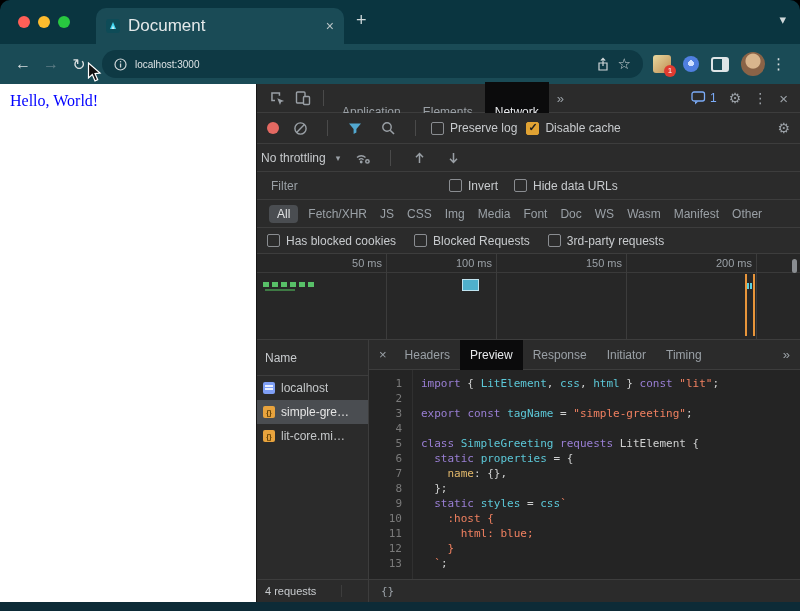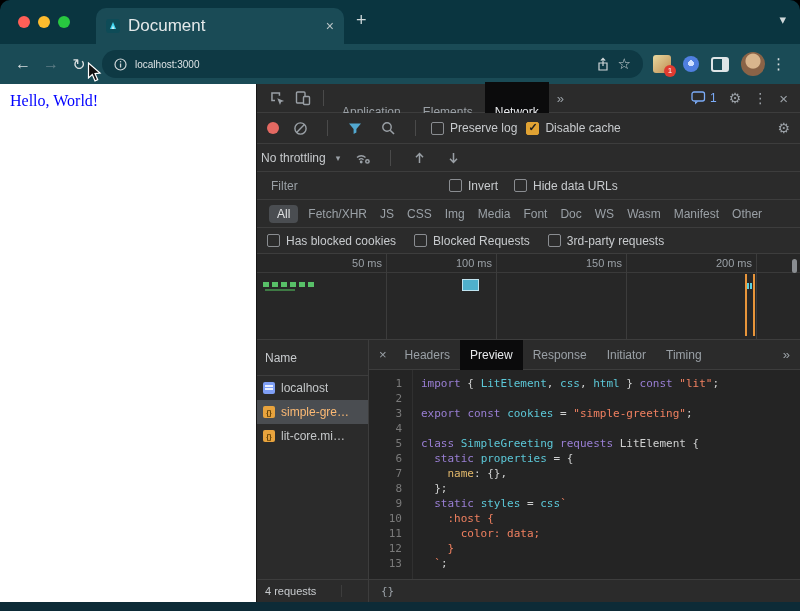--- a/index.html
+++ b/index.html
@@ -86,21 +86,21 @@
   .wf-green2{position:absolute;left:8px;top:35px;width:30px;height:2px;background:#3e7a44}
   .wf-teal{position:absolute;left:205px;top:25px;width:17px;height:12px;background:#4fb0cc;border:1px solid #bfe3ef}
   .wf-orange{position:absolute;top:20px;width:2px;height:62px;background:#e8953a}
   .wf-tick{position:absolute;top:29px;width:2px;height:6px;background:#5ad0e0}
   .wf-scroll{position:absolute;right:3px;top:5px;width:5px;height:14px;border-radius:3px;background:#8a8d91}
 
   .split{flex:none;height:240px;display:flex;border-bottom:1px solid #3d3d3d}
   .namecol{width:112px;flex:none;border-right:1px solid #3d3d3d;display:flex;flex-direction:column;background:#2b2b2b}
   .name-header{height:36px;flex:none;border-bottom:1px solid #3d3d3d;display:flex;align-items:center;padding:0 8px;font-size:12px;color:#c8cbce}
   .req-row{height:24px;flex:none;display:flex;align-items:center;padding:0 6px;gap:6px;font-size:12px;color:#c5c8ca;white-space:nowrap;overflow:hidden}
-  .req-row.selected{background:#4a4d51;color:#fdba74}
+  .req-row.selected{background:#4a4d51;color:#e5e5e5}
   .file-icon{width:12px;height:12px;flex:none;border-radius:2px;position:relative}
   .file-icon.doc{background:#7f9ff5}
   .file-icon.doc::after{content:"";position:absolute;left:2px;top:3px;width:8px;height:1.5px;background:#e9efff;box-shadow:0 3px 0 #e9efff}
   .file-icon.js{background:#e8a33d;color:#5a3a00;font-size:7px;font-weight:bold;display:flex;align-items:center;justify-content:center}
   .file-icon.js::after{content:"{}"}
   .file-icon.ico{border:1.3px solid #8a8d91}
   .req-name{overflow:hidden;text-overflow:clip}
 
   .detail{flex:1;min-width:0;display:flex;flex-direction:column;background:#242424}
   .detail-tabs{height:30px;flex:none;background:#2b2b2b;border-bottom:1px solid #3d3d3d;display:flex;align-items:center;font-size:12px}
@@ -373,29 +373,29 @@
               <div class="ln">8</div>
               <div class="ln">9</div>
               <div class="ln">10</div>
               <div class="ln">11</div>
               <div class="ln">12</div>
               <div class="ln">13</div>
             </div>
           <div class="codecol">
               <div class="cl"><span class="c-k">import</span><span class="c-d"> { </span><span class="c-t">LitElement</span><span class="c-d">, </span><span class="c-t">css</span><span class="c-d">, </span><span class="c-t">html</span><span class="c-d"> } </span><span class="c-k">const</span><span class="c-d"> </span><span class="c-s">"lit"</span><span class="c-d">;</span></div>
               <div class="cl">&nbsp;</div>
-              <div class="cl"><span class="c-k">export</span><span class="c-d"> </span><span class="c-k">const</span><span class="c-d"> </span><span class="c-t">cookies</span><span class="c-d"> = </span><span class="c-s">"simple-greeting"</span><span class="c-d">;</span></div>
+              <div class="cl"><span class="c-k">export</span><span class="c-d"> </span><span class="c-k">const</span><span class="c-d"> </span><span class="c-t">tagName</span><span class="c-d"> = </span><span class="c-s">"simple-greeting"</span><span class="c-d">;</span></div>
               <div class="cl">&nbsp;</div>
               <div class="cl"><span class="c-k">class</span><span class="c-d"> </span><span class="c-t">SimpleGreeting</span><span class="c-d"> </span><span class="c-k">requests</span><span class="c-d"> LitElement {</span></div>
               <div class="cl"><span class="c-d">  </span><span class="c-k">static</span><span class="c-d"> </span><span class="c-t">properties</span><span class="c-d"> = {</span></div>
               <div class="cl"><span class="c-d">    </span><span class="c-y">name</span><span class="c-d">: {},</span></div>
               <div class="cl"><span class="c-d">  };</span></div>
               <div class="cl"><span class="c-d">  </span><span class="c-k">static</span><span class="c-d"> </span><span class="c-t">styles</span><span class="c-d"> = </span><span class="c-t">css</span><span class="c-s">`</span></div>
               <div class="cl"><span class="c-s">    :host {</span></div>
-              <div class="cl"><span class="c-s">      color: data;</span></div>
+              <div class="cl"><span class="c-s">      html: blue;</span></div>
               <div class="cl"><span class="c-s">    }</span></div>
               <div class="cl"><span class="c-s">  `</span><span class="c-d">;</span></div>
             </div>
         </div>
       </div>
     </div>
 
     <div class="statusbar">
       <div class="status-left">
         <span>4 requests</span>

